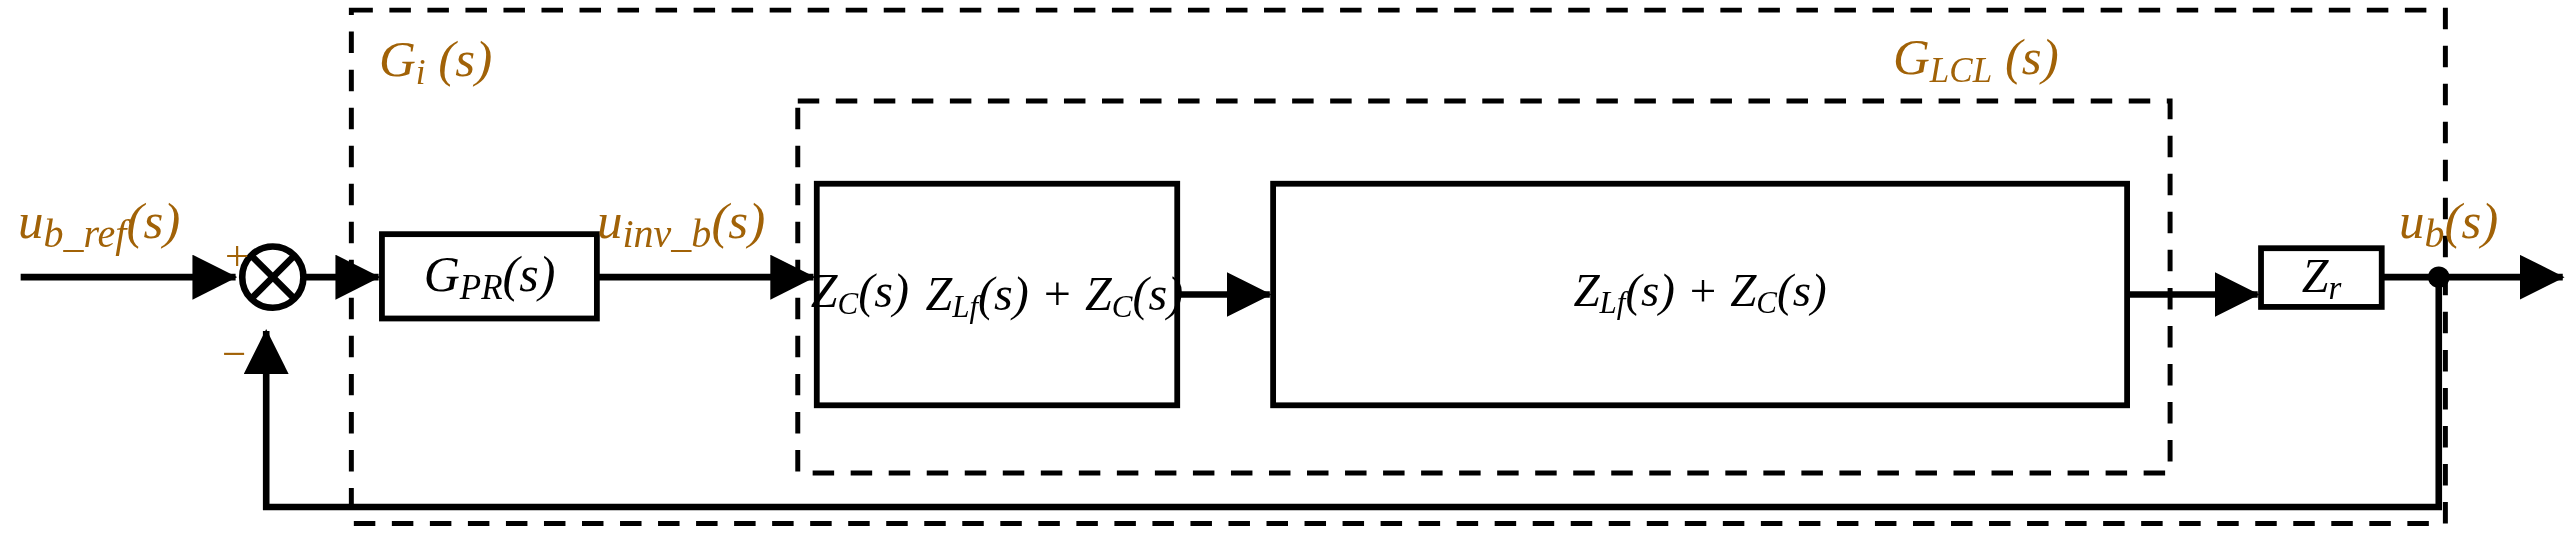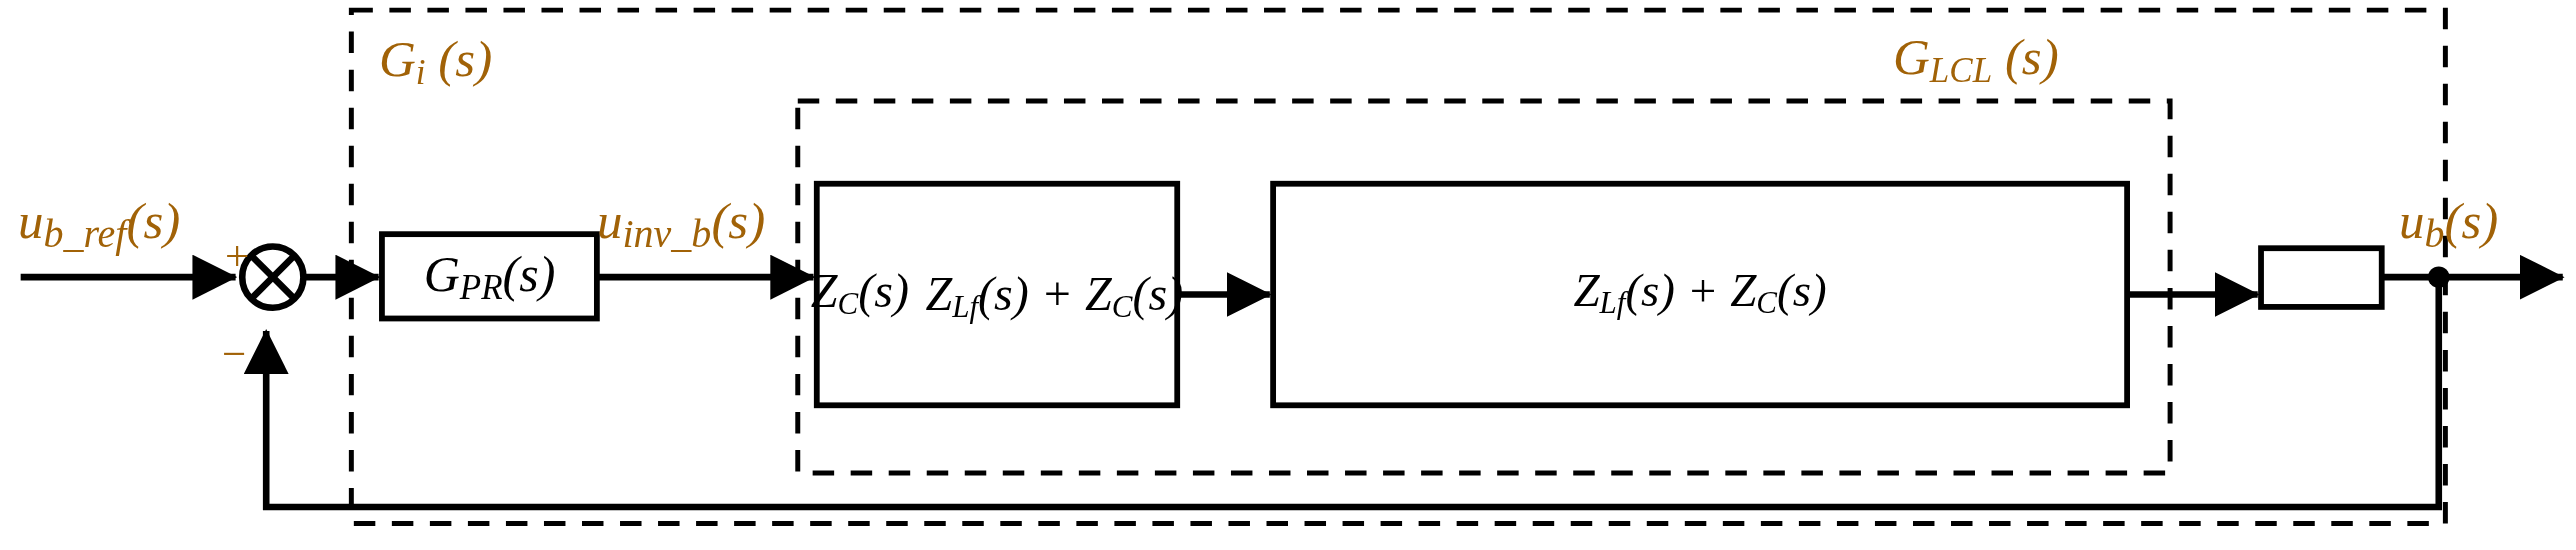--- a/index.html
+++ b/index.html
@@ -134,15 +134,18 @@
 
   <div class="blktxt f2" style="left:1273px; top:184px; width:854px; height:222px;">
     <div class="frac">
       <div class="num">
         <span>Z</span><span class="sub">Lf</span><span>(s)&nbsp;+&nbsp;Z</span><span class="sub">C</span><span>(s)</span>
       </div>
       <div class="bar"></div>
     </div>
   </div>
 
+  <div class="blktxt zr" style="left:2261px; top:248px; width:121px; height:59px;">
+    <span><span>Z</span><span class="sub">r</span></span>
+  </div>
 
 </div>
 
 
 </body></html>

